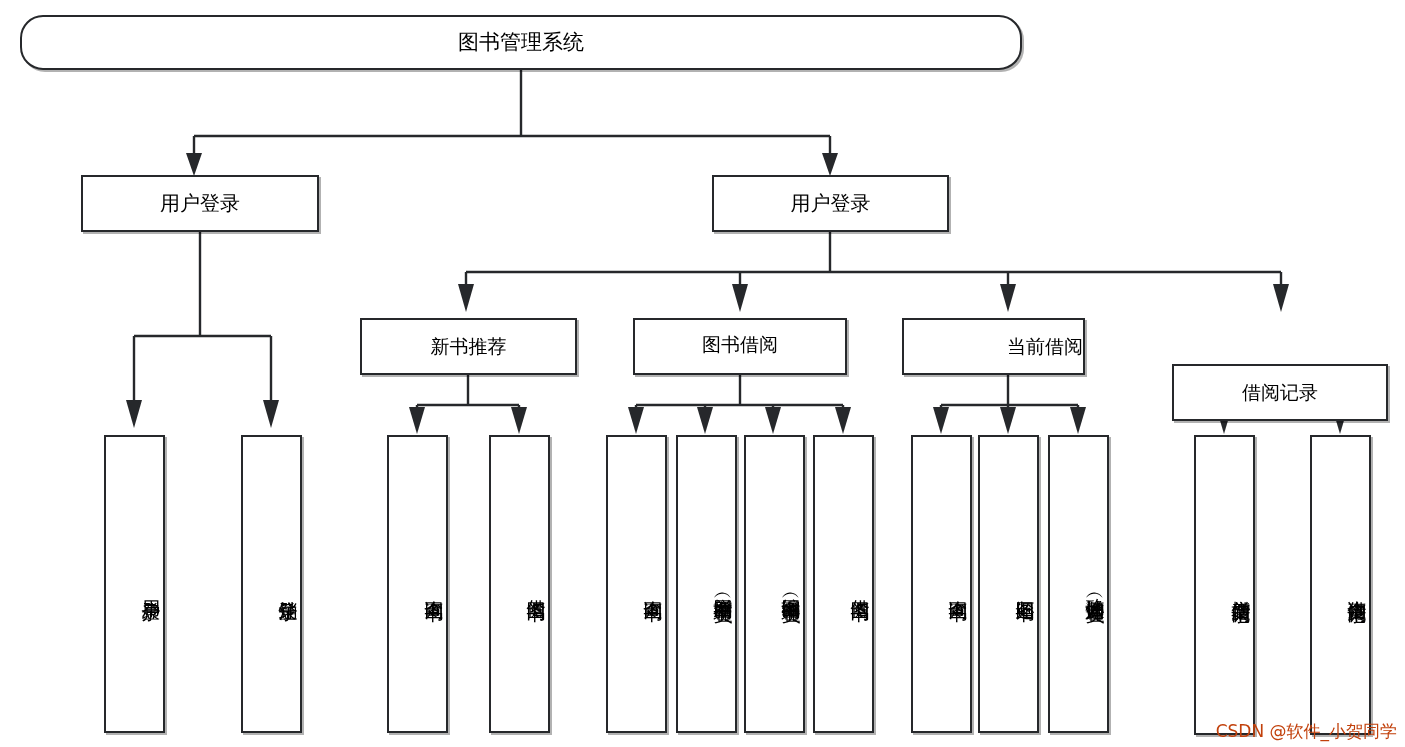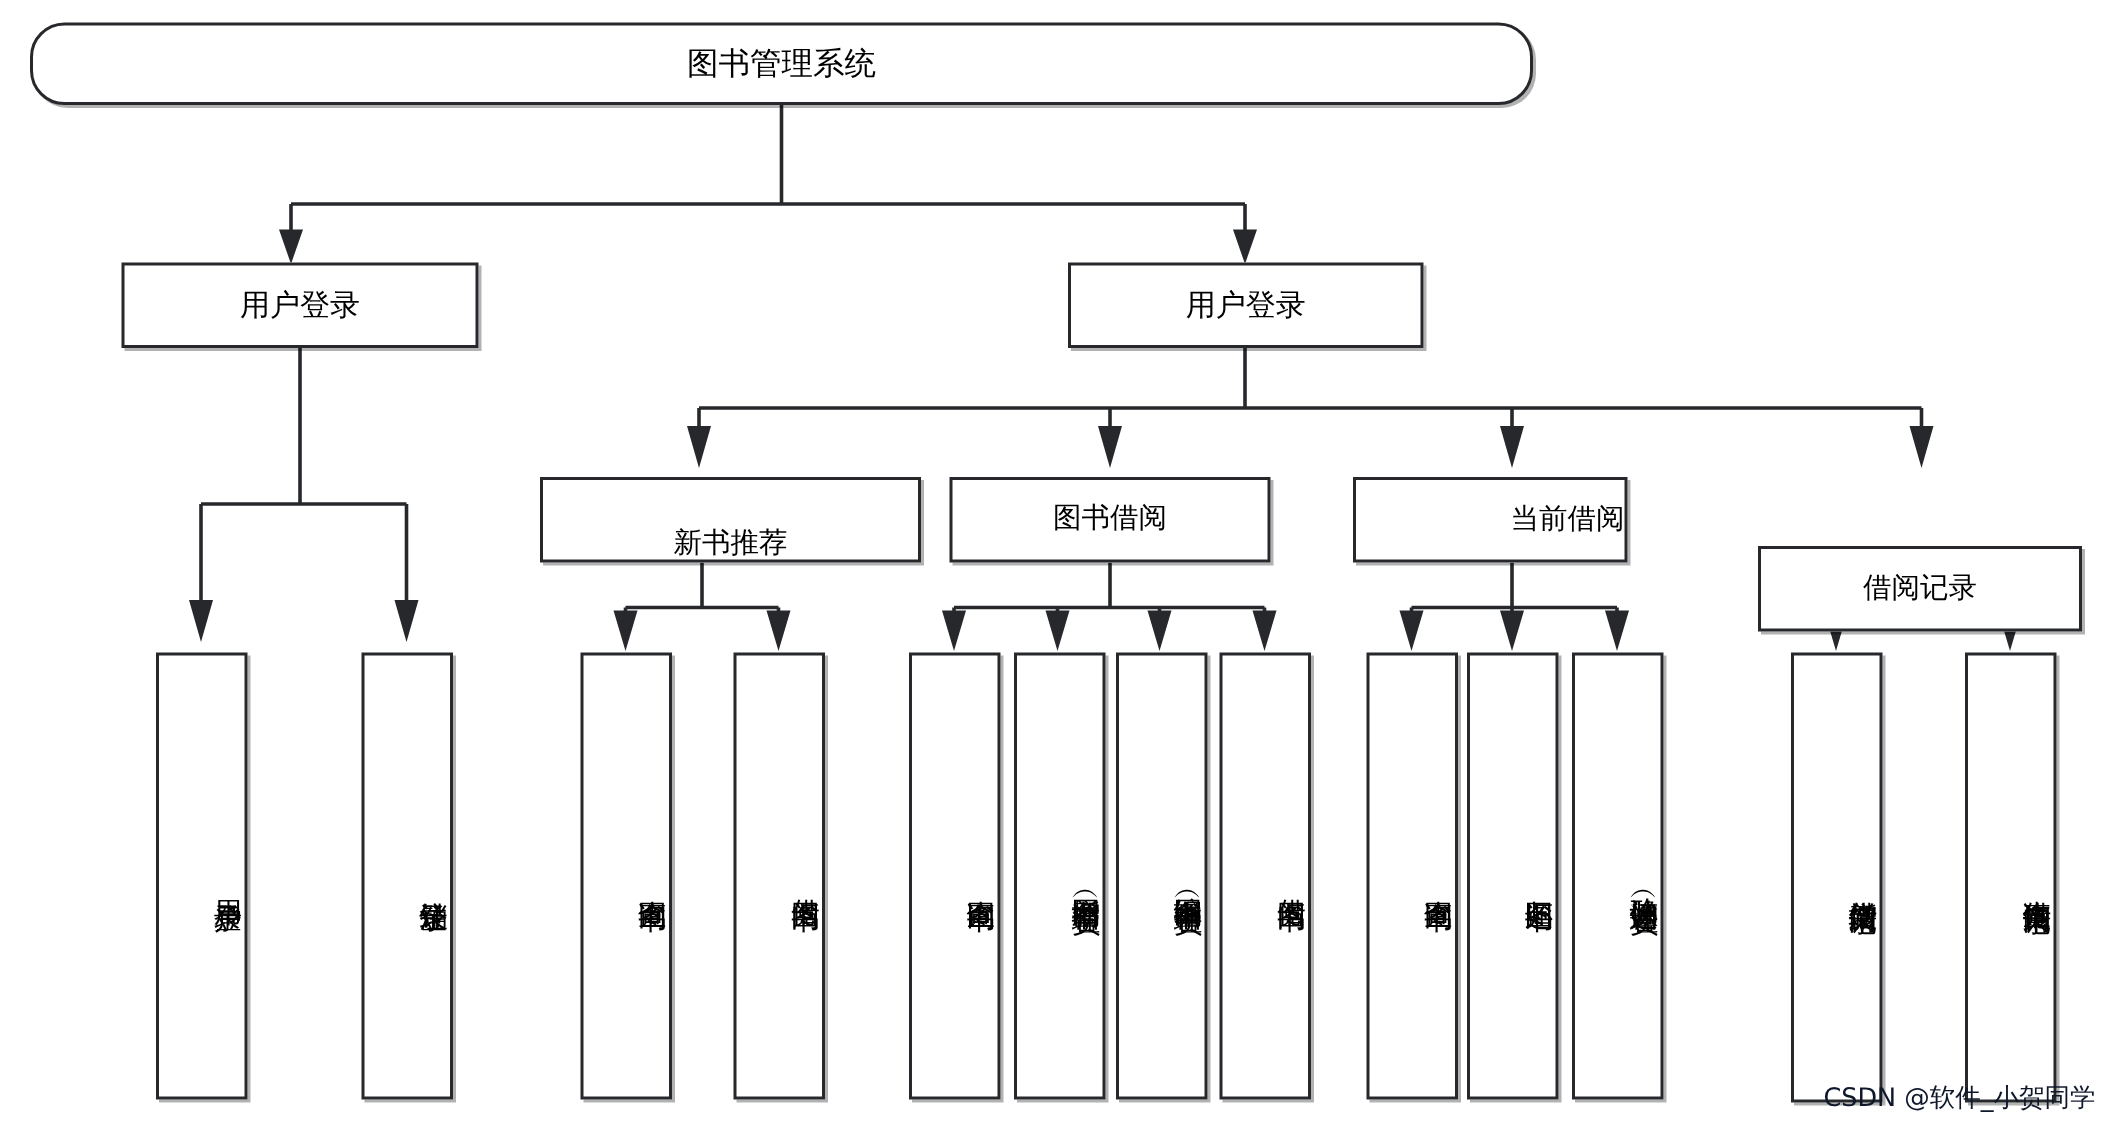--- a/index.html
+++ b/index.html
@@ -61,21 +61,21 @@
     fill:none;
   }
   .arrowhead{ fill:#26282b; stroke:none; }
 
   
   #watermark{
     position:absolute;
     right:8px;
     bottom:4px;
     font-size:17px;
-    color:#0f172a;
+    color:#c2410c;
     white-space:nowrap;
     user-select:none;
   }
 </style>
 </head>
 <body>
 
 <div id="canvas">
 
   <svg id="wires" viewBox="0 0 1405 747" xmlns="http://www.w3.org/2000/svg">
@@ -145,21 +145,21 @@
   </div>
 
   <div class="node h lvl1" style="left:81px; top:175px; width:238px; height:57px;">
     <span class="lbl">用户登录</span>
   </div>
 
   <div class="node h lvl1" style="left:712px; top:175px; width:237px; height:57px;">
     <span class="lbl">用户登录</span>
   </div>
 
-  <div class="node h lvl2" style="left:360px; top:318px; width:254px; height:57px;align-items:flex-end;">
+  <div class="node h lvl2" style="left:360px; top:318px; width:217px; height:57px;">
     <span class="lbl">新书推荐</span>
   </div>
 
   <div class="node h lvl2" style="left:633px; top:318px; width:214px; height:57px;font-family:Liberation Mono, monospace;">
     <span class="lbl">图书借阅</span>
   </div>
 
   <div class="node h lvl2" style="left:902px; top:318px; width:183px; height:57px;justify-content:flex-end;">
     <span class="lbl">当前借阅</span>
   </div>

